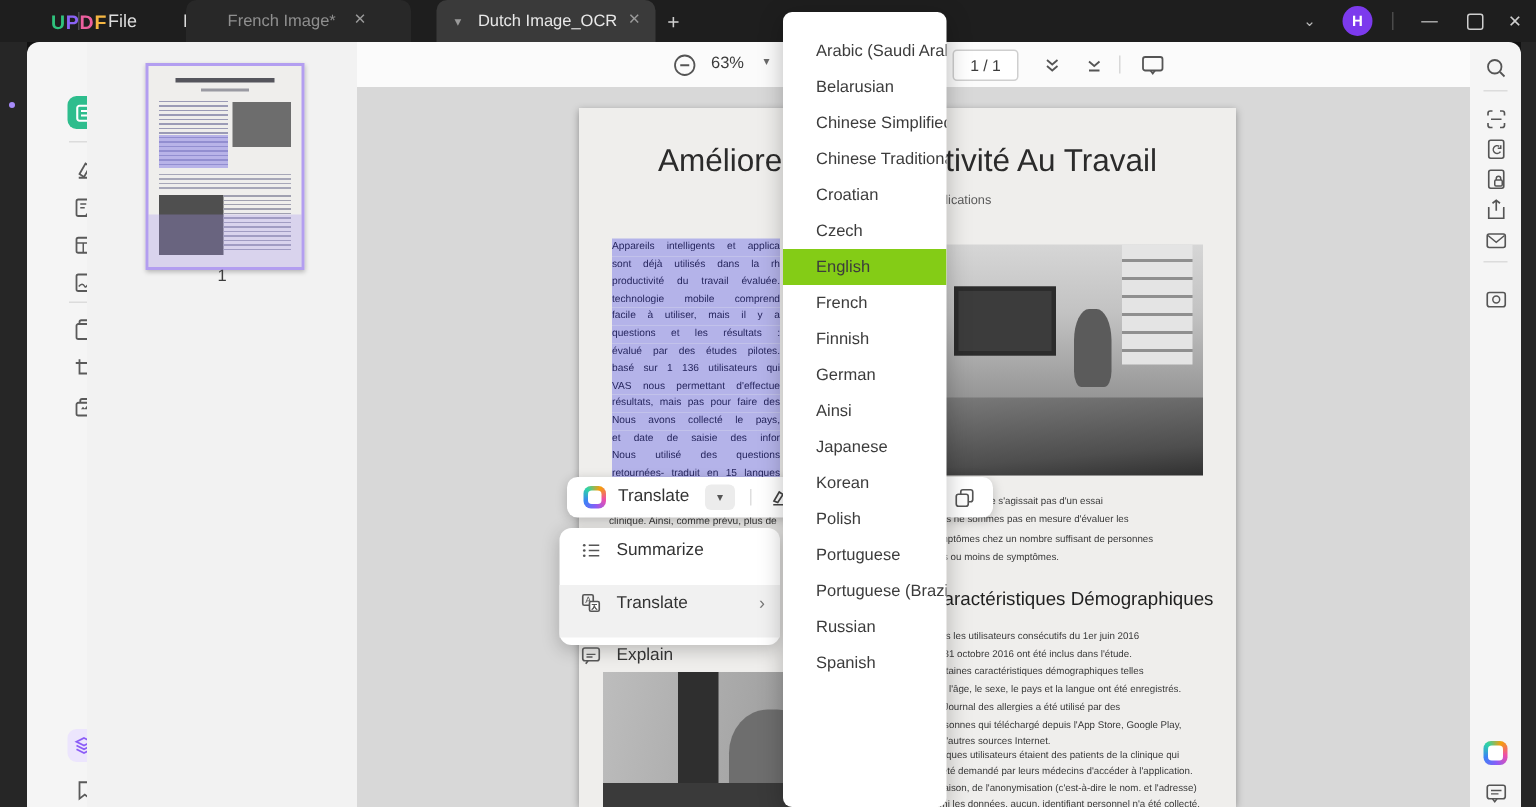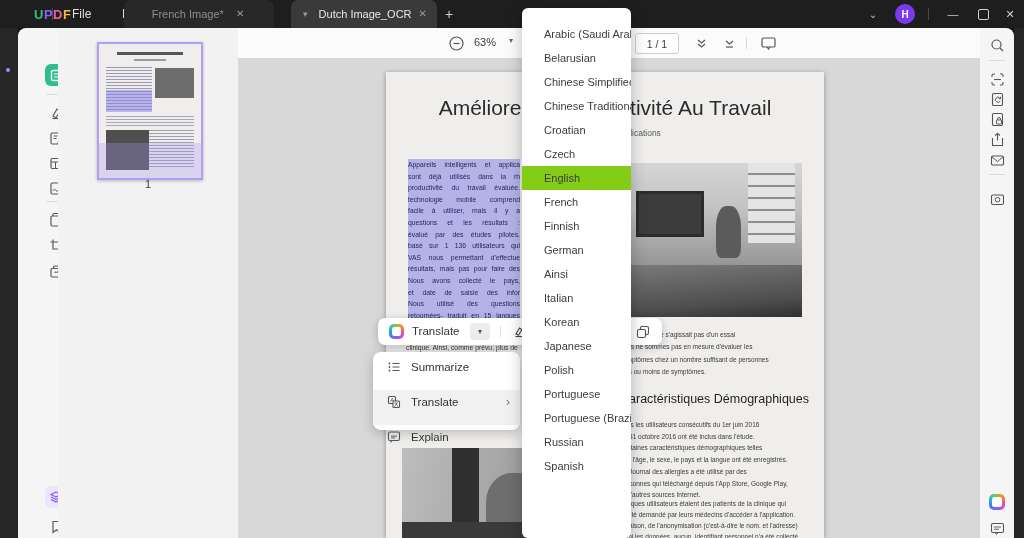--- a/index.html
+++ b/index.html
@@ -384,23 +384,22 @@
   <div class="lang-item">Belarusian</div>
   <div class="lang-item">Chinese Simplified</div>
   <div class="lang-item">Chinese Traditional</div>
   <div class="lang-item">Croatian</div>
   <div class="lang-item">Czech</div>
   <div class="lang-item hl">English</div>
   <div class="lang-item">French</div>
   <div class="lang-item">Finnish</div>
   <div class="lang-item">German</div>
   <div class="lang-item">Ainsi</div>
-  <div class="lang-item">Italian</div>
+  <div class="lang-item">Japanese</div>
   <div class="lang-item">Korean</div>
-  <div class="lang-item">Japanese</div>
   <div class="lang-item">Polish</div>
   <div class="lang-item">Portuguese</div>
   <div class="lang-item">Portuguese (Brazilian)</div>
   <div class="lang-item">Russian</div>
   <div class="lang-item">Spanish</div>
 </div>
 
 <div class="abs right-sidebar"></div>
 <div class="abs side-icon rs-icon" style="top:36px;">
   <svg class="ic" width="15" height="15" viewBox="0 0 15 15">

